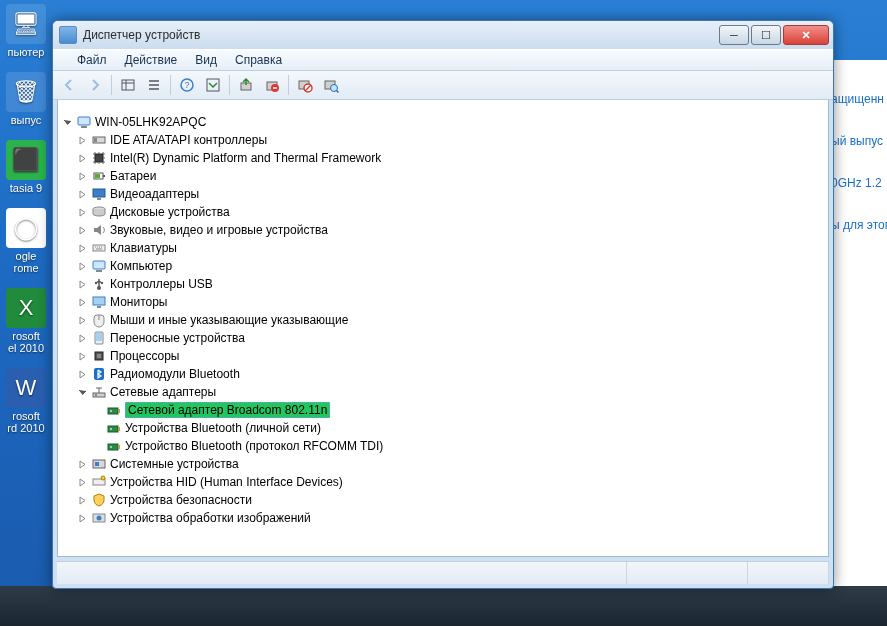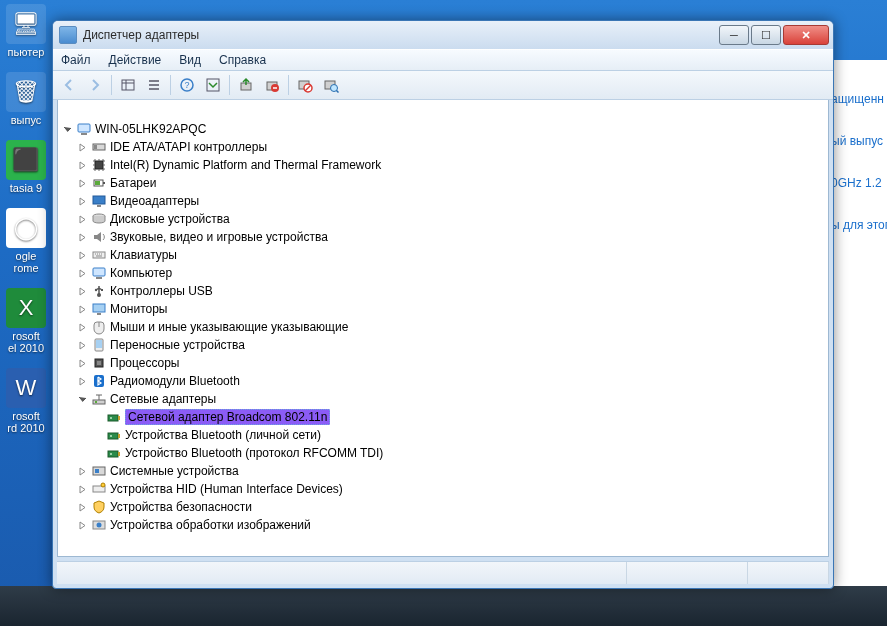--- a/index.html
+++ b/index.html
@@ -18,38 +18,38 @@
   .bottom-info .val { color:#222;}
 
   
   .window { position:absolute; left:52px; top:20px; width:780px; height:567px; border:1px solid #3a76b5; border-radius:6px 6px 4px 4px; box-shadow:0 0 14px rgba(0,0,0,.45); background:#cfe0f2; display:flex; flex-direction:column; }
   .titlebar { height:28px; background:linear-gradient(#e8f0f9,#cbdcef); border-radius:5px 5px 0 0; display:flex; align-items:center; padding:0 4px 0 6px;}
   .titlebar .t-icon { width:16px; height:16px; margin-right:6px; background:linear-gradient(#7fb6e8,#4a8cd0); border:1px solid #5a8cc0; border-radius:2px;}
   .titlebar .t-text { flex:1; color:#2b2b2b; font-size:12px;}
   .win-btns { display:flex; gap:2px;}
   .win-btn { width:28px; height:18px; border:1px solid #6a7a8a; border-radius:3px; background:linear-gradient(#f2f6fa,#c9d7e4); display:flex; align-items:center; justify-content:center; font-size:11px; color:#2a2a2a;}
   .win-btn.close { width:44px; background:linear-gradient(#f08f88,#d9423a); border-color:#a63a34; color:#fff; font-weight:bold;}
-  .menubar { height:20px; background:linear-gradient(#f7fbff,#e6eef6); border-top:1px solid #fff; border-bottom:1px solid #bcd0e4; display:flex; align-items:center; padding:0 0; gap:2px;}
+  .menubar { height:20px; background:linear-gradient(#f7fbff,#e6eef6); border-top:1px solid #fff; border-bottom:1px solid #bcd0e4; display:flex; align-items:center; padding:0 16px; gap:2px;}
   .menu-item { padding:2px 8px; color:#18314d; border-radius:2px;}
   .toolbar { height:28px; background:linear-gradient(#f4f8fc,#e2ebf4); border-bottom:1px solid #bcd0e4; display:flex; align-items:center; padding:0 4px; gap:2px;}
   .tb-btn { width:22px; height:22px; border:1px solid transparent; border-radius:3px; display:flex; align-items:center; justify-content:center;}
   .tb-btn.disabled { opacity:.45;}
   .tb-sep { width:1px; height:20px; background:#bcd0e4; margin:0 2px;}
   .tb-btn svg { width:16px; height:16px; }
 
   .content { flex:1; margin:0 4px 4px 4px; background:#fff; border:1px solid #9db8d2; border-top:none; overflow:auto;}
-  .tree { padding:20px 0 4px 2px; user-select:none; }
+  .tree { padding:5px 0 4px 2px; user-select:none;margin-top:8px; }
   .row { display:flex; align-items:center; height:18px; padding-right:8px; white-space:nowrap;}
   .toggle { width:15px; height:15px; display:flex; align-items:center; justify-content:center; color:#6a6a6a;}
   .toggle svg { width:9px; height:9px; }
   .spacer { display:inline-block; width:15px; height:15px;}
   .dev-icon { width:16px; height:16px; margin:0 3px 0 1px; display:flex; align-items:center; justify-content:center;}
   .dev-icon svg { width:16px; height:16px;}
   .label { font-size:12px; color:#000;}
-  .row.selected .label { background:#8b5cf6; border:1px dotted #6aa7e0; padding:0 2px; border-radius:1px;}
+  .row.selected .label { background:#22c55e; border:1px dotted #6aa7e0; padding:0 2px; border-radius:1px;}
   .statusbar { height:22px; background:linear-gradient(#f2f6fa,#e2ebf4); border-top:1px solid #bcd0e4; margin:0 4px 4px; display:flex;}
   .statusbar .cell { border-right:1px solid #c9d7e4; height:100%;}
   .statusbar .cell:nth-child(1){ flex:1;}
   .statusbar .cell:nth-child(2){ width:120px;}
   .statusbar .cell:nth-child(3){ width:80px;}
 </style>
 </head>
 <body>
 
 <div class="desktop">
@@ -97,21 +97,21 @@
     <div class="col1" style="white-space:pre-line;line-height:13px;">Счетчики и средства
 производительности</div>
     <div class="lbl">Рабочая группа:</div>
     <div class="val">WORKGROUP</div>
   </div>
   <div class="bottom-bar"></div>
 
   <div class="window">
     <div class="titlebar">
       <div class="t-icon"></div>
-      <div class="t-text">Диспетчер адаптеры</div>
+      <div class="t-text">Диспетчер устройств</div>
       <div class="win-btns">
         <div class="win-btn">─</div>
         <div class="win-btn">☐</div>
         <div class="win-btn close">✕</div>
       </div>
     </div>
     <div class="menubar" id="menubar">
         <div class="menu-item">Файл</div>
         <div class="menu-item">Действие</div>
         <div class="menu-item">Вид</div>

